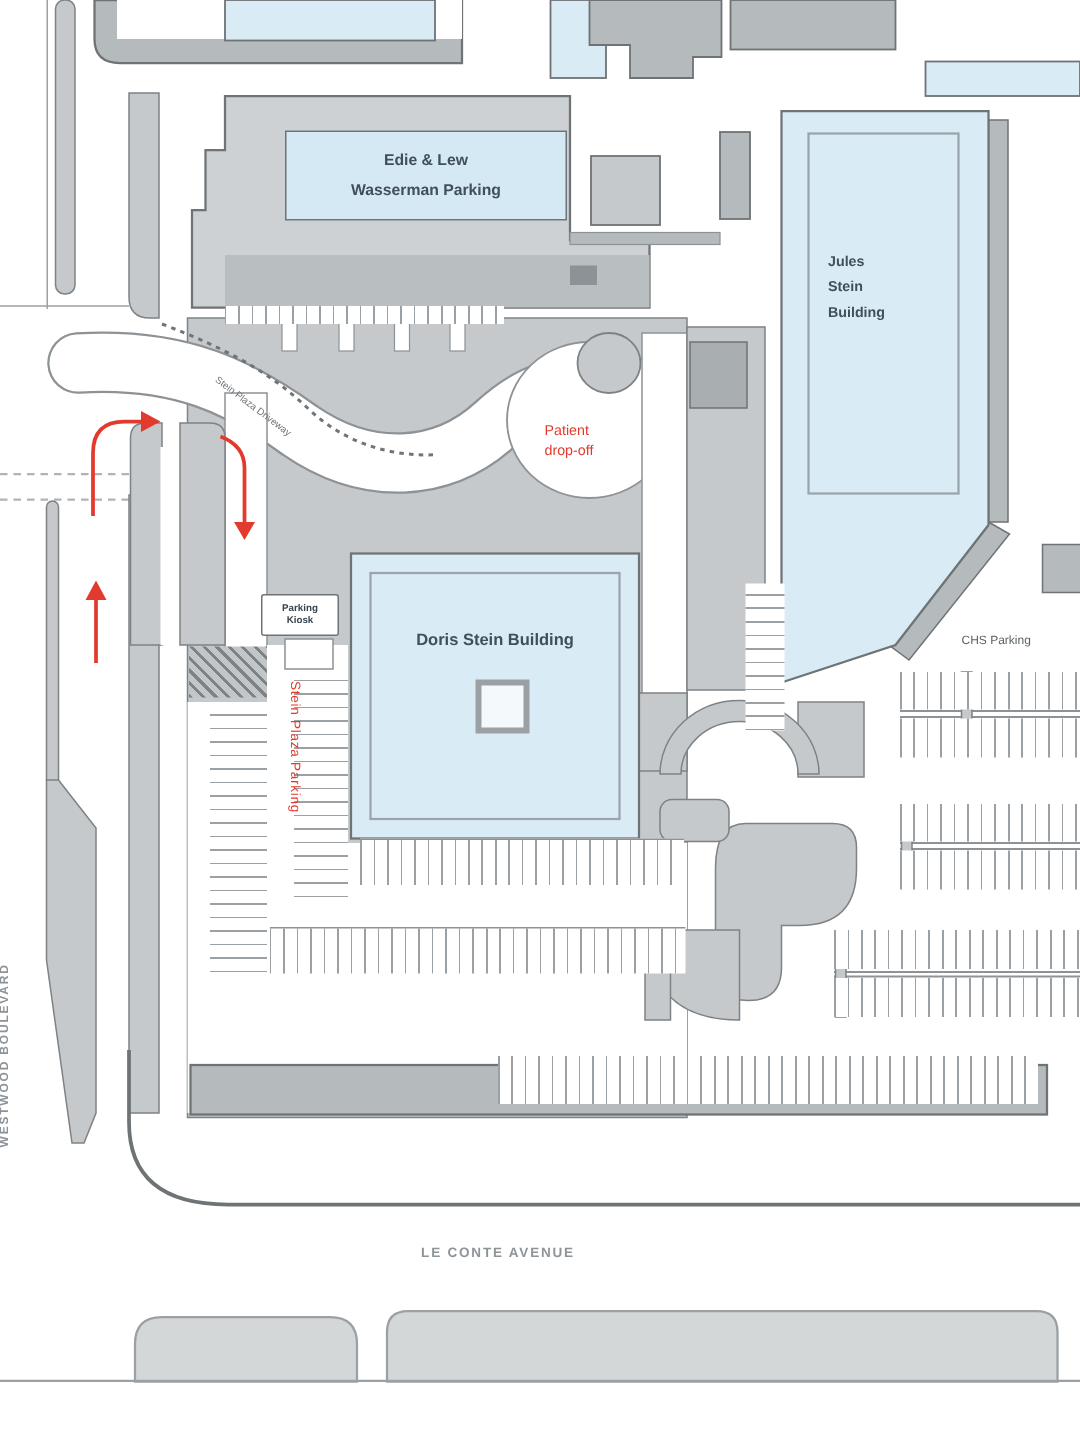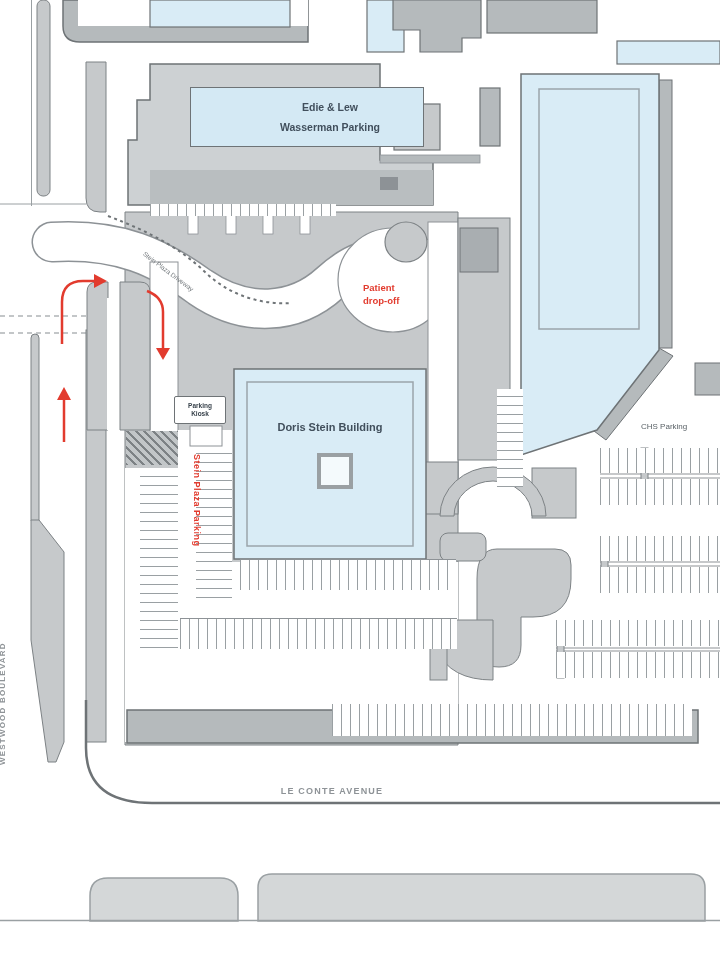--- a/index.html
+++ b/index.html
@@ -2,28 +2,28 @@
 <html><head>
 <meta charset="utf-8">
 <style>
   html,body{margin:0;padding:0;background:#ffffff;}
   #stage{position:relative;width:720px;height:960px;overflow:hidden;background:#fff;
          font-family:"Liberation Sans",sans-serif;}
   .abs{position:absolute;}
   svg{position:absolute;left:0;top:0;}
   .bldg-label{font-weight:bold;color:#414f5c;text-align:center;}
   .street{color:#8e9397;letter-spacing:1.2px;font-size:9px;font-weight:bold;}
-  .red{color:#e23b2e;font-weight:bold;}
+  .red{color:#e23b2e;font-weight:normal;}
   
   .vticks{background-color:#ffffff;background-image:repeating-linear-gradient(90deg,#9aa0a3 0 1px,transparent 1px 9px);}
   .hticks{background-color:#ffffff;background-image:repeating-linear-gradient(0deg,#9aa0a3 0 1px,transparent 1px 9px);}
   .aisle-top{border-top:1.5px solid #8d9296;}
   .hatch{background-image:repeating-linear-gradient(45deg,#7d8285 0 2px,#c2c6c8 2px 6px);}
   .wasserman-box{background:#d4e9f4;border:1.5px solid #6e7376;display:flex;flex-direction:column;
-                 justify-content:center;align-items:center;line-height:20px;font-size:10.5px;padding-left:46px;}
+                 justify-content:center;align-items:center;line-height:20px;font-size:10.5px;}
   .kiosk-box{background:#ffffff;border:1px solid #6e7376;border-radius:2px;display:flex;flex-direction:column;
              justify-content:center;align-items:center;font-size:6.5px;font-weight:bold;color:#39434c;line-height:8px;}
 </style>
 </head>
 <body>
 
 <div id="stage">
 
   <svg width="720" height="960" viewBox="0 0 720 960">
 
@@ -176,20 +176,25 @@
   <div class="abs vticks" style="left:600px;top:536px;width:120px;height:25px;"></div>
   <div class="abs vticks" style="left:600px;top:567px;width:120px;height:26px;"></div>
   <div class="abs vticks" style="left:556px;top:620px;width:164px;height:26px;"></div>
   <div class="abs vticks" style="left:556px;top:652px;width:164px;height:26px;"></div>
 
   <div class="abs wasserman-box bldg-label" style="left:190px;top:87px;width:186px;height:58px;">
     <span>Edie &amp; Lew</span>
     <span>Wasserman Parking</span>
   </div>
 
+  <div class="abs bldg-label" style="left:552px;top:166px;width:80px;text-align:left;font-size:9.5px;line-height:17px;">
+    <div>Jules</div>
+    <div>Stein</div>
+    <div>Building</div>
+  </div>
 
   <div class="abs bldg-label" style="left:244px;top:421px;width:172px;font-size:11px;">Doris Stein Building</div>
 
   <div class="abs red" style="left:363px;top:281px;font-size:9.5px;line-height:13px;">
     <div>Patient</div>
     <div>drop-off</div>
   </div>
 
   <div class="abs kiosk-box" style="left:174px;top:396px;width:50px;height:26px;">
     <span>Parking</span>
@@ -197,15 +202,15 @@
   </div>
 
   <div class="abs red" style="left:192px;top:454px;height:140px;writing-mode:vertical-rl;font-size:9px;letter-spacing:0.5px;white-space:nowrap;">Stein Plaza Parking</div>
 
   <div class="abs" style="left:641px;top:422px;width:79px;font-size:8px;font-weight:normal;color:#5a6267;">CHS Parking</div>
 
   <div class="abs" style="left:146px;top:250px;font-size:6.5px;color:#70767a;white-space:nowrap;transform:rotate(37deg);transform-origin:0 0;">Stein Plaza Driveway</div>
 
   <div class="abs street" style="left:-2px;top:590px;height:175px;writing-mode:vertical-rl;transform:rotate(180deg);white-space:nowrap;font-size:8px;">WESTWOOD BOULEVARD</div>
 
-  <div class="abs street" style="left:262px;top:786px;width:140px;text-align:center;">LE CONTE AVENUE</div>
+  <div class="abs street" style="left:262px;top:830px;width:140px;text-align:center;">LE CONTE AVENUE</div>
 
 </div>
 
 </body></html>

